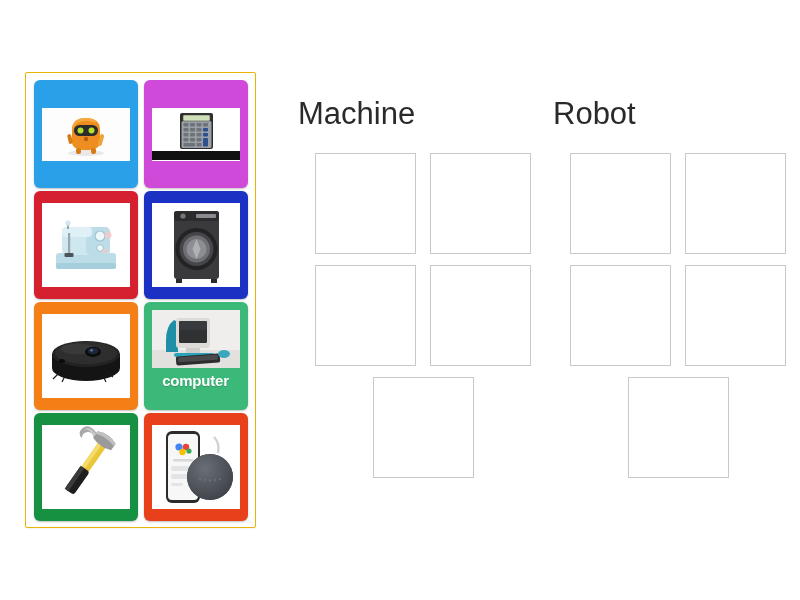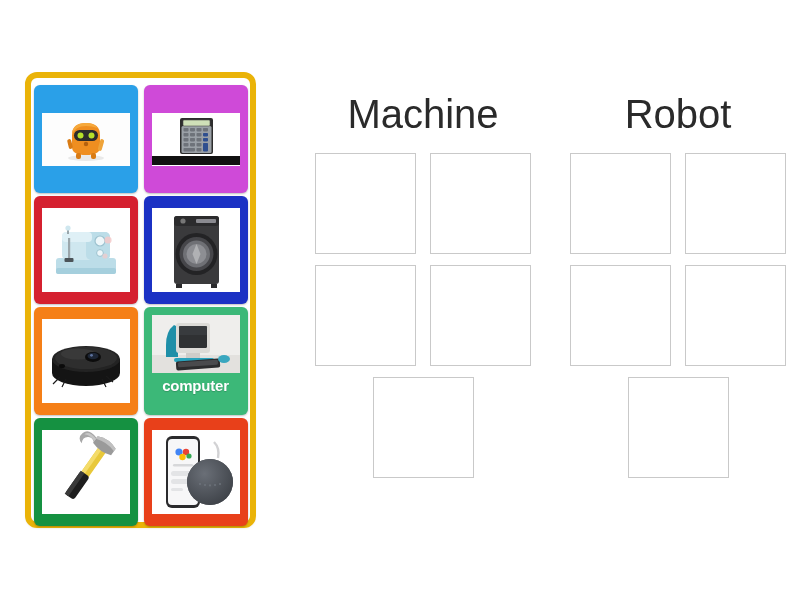--- a/index.html
+++ b/index.html
@@ -11,22 +11,22 @@
     overflow: hidden;
   }
   #app { position: relative; width: 800px; height: 600px; }
 
   
   .tray {
     position: absolute;
     left: 25px; top: 72px;
     width: 231px; height: 456px;
     background: #ffffff;
-    border: 6px solid #eab308;
-    border-radius: 12px;
+    border: 1px solid #eab308;
+    border-radius: 2px;
     padding: 7px 0 0 0;
     box-shadow: 0 1px 2px rgba(0,0,0,0.05);
   }
   .tray-grid {
     display: grid;
     grid-template-columns: repeat(2, 104px);
     grid-auto-rows: 110px;
     justify-content: center;
     column-gap: 6px;
     row-gap: 1px;
@@ -66,22 +66,22 @@
     text-shadow: 0 1px 1px rgba(0,0,0,0.18);
     white-space: nowrap;
   }
 
   
   .columns { position: absolute; left: 280px; top: 95px; width: 510px; }
   .col { position: absolute; top: 0; width: 250px; }
   .col-machine { left: 18px; }
   .col-robot   { left: 273px; }
   .col-title {
-    text-align: center;
-    font-size: 40px;
+    text-align: left;
+    font-size: 31px;
     line-height: 38px;
     color: #2a2a2a;
     font-weight: normal;
     margin-bottom: 20px;
   }
   .slots {
     display: flex;
     flex-wrap: wrap;
     justify-content: center;
     gap: 11px 14px;

